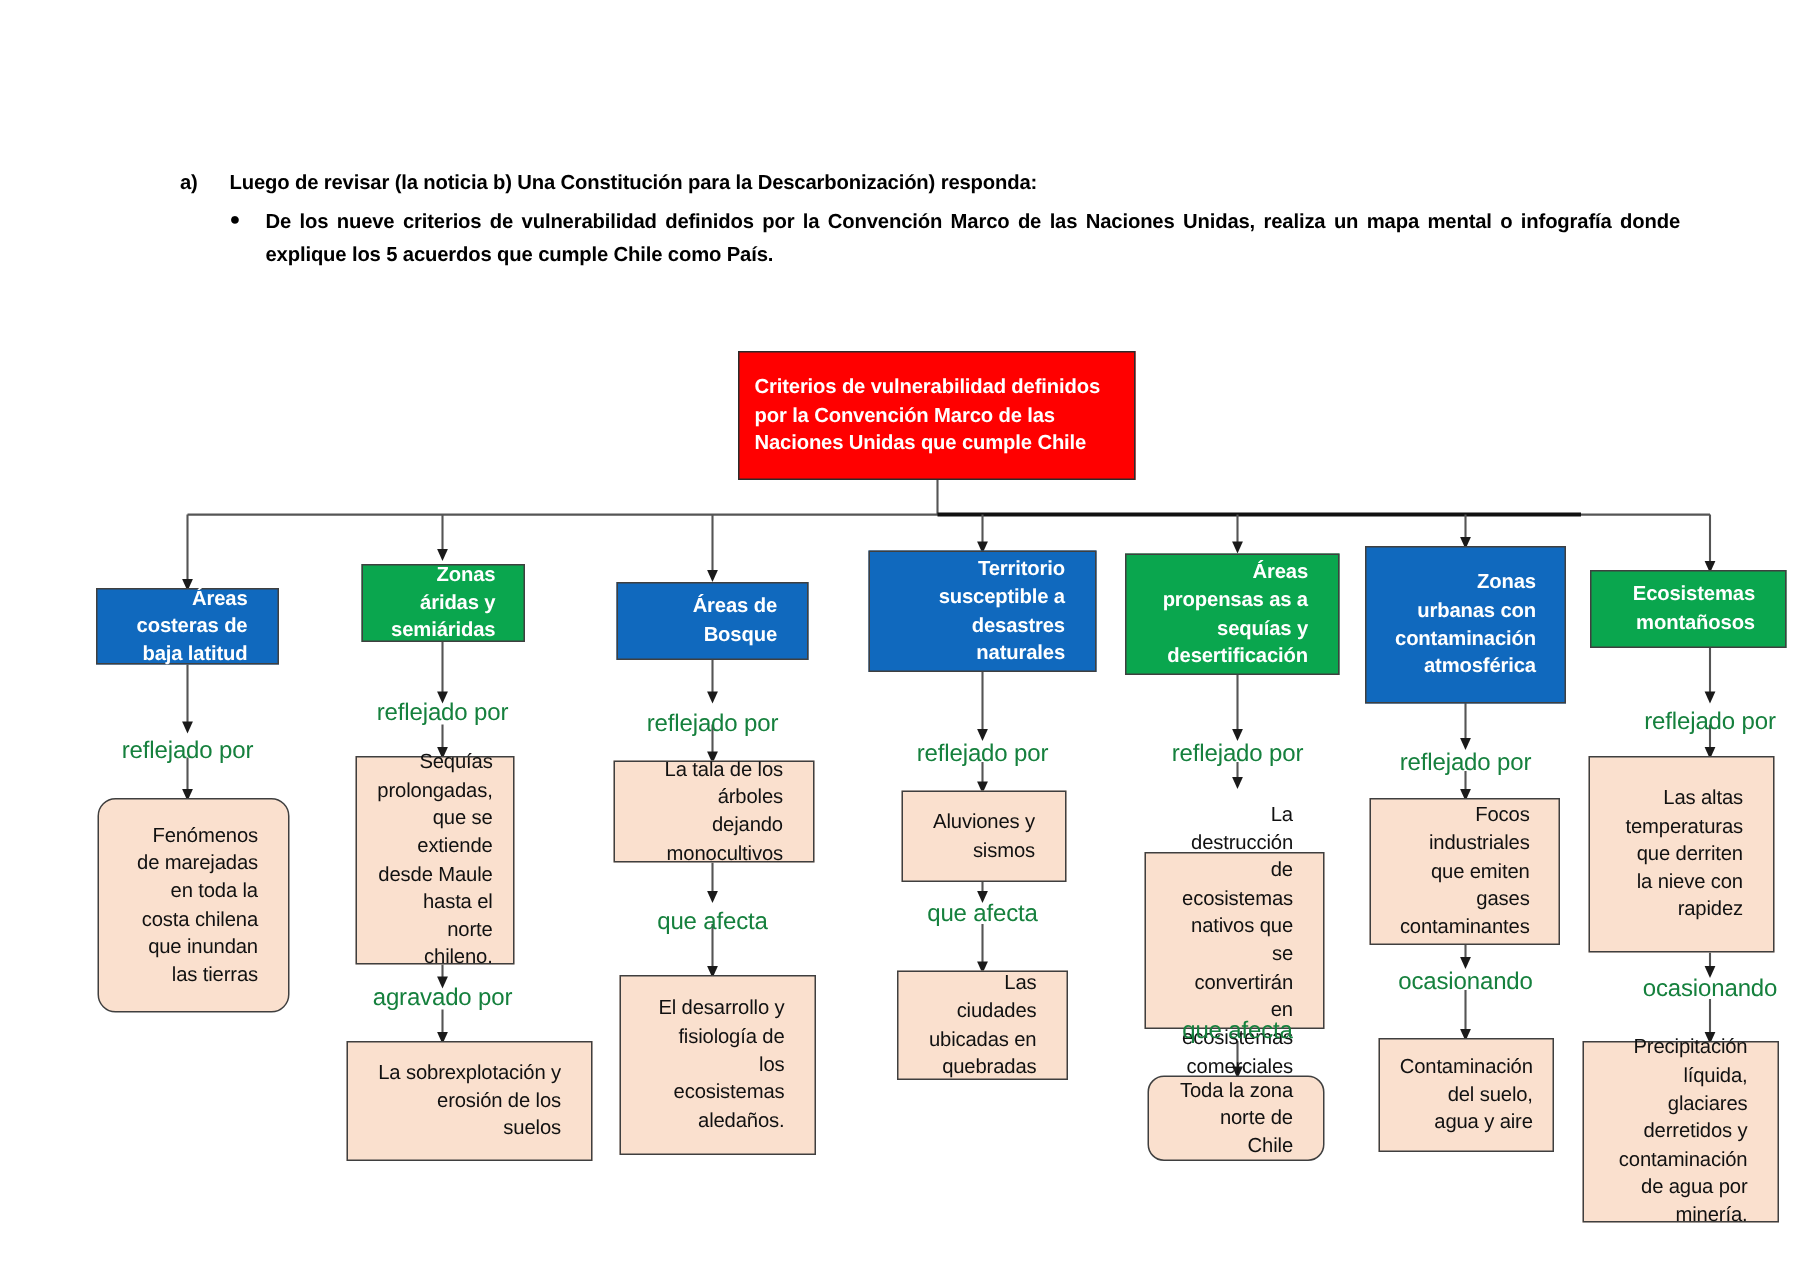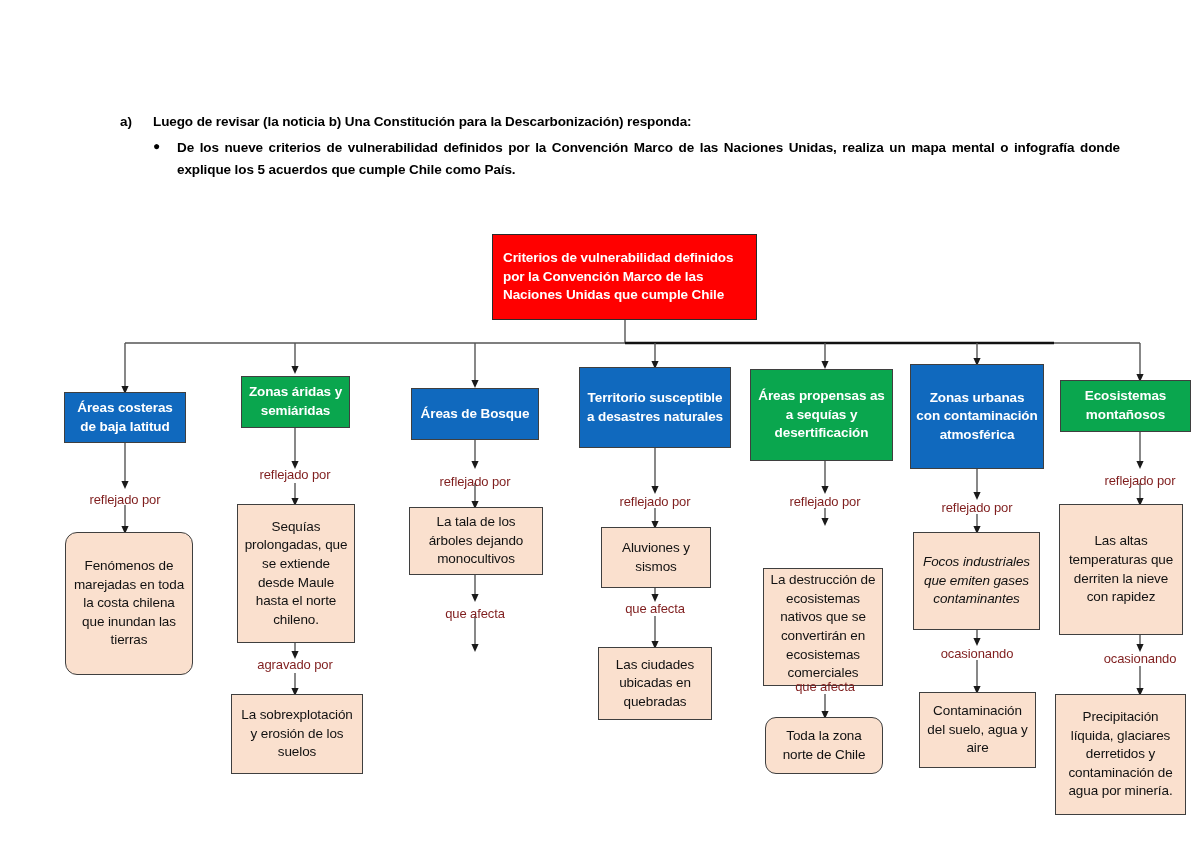--- a/index.html
+++ b/index.html
@@ -72,23 +72,23 @@
     height: 848px;
     pointer-events: none;
   }
 
   .node {
     position: absolute;
     box-sizing: border-box;
     display: flex;
     align-items: center;
     justify-content: center;
-    text-align: center;
+    text-align: right;
     border: 1px solid #3f3f3f;
-    padding: 2px 5px;
+    padding: 2px 20px;
     line-height: 1.38;
   }
   .node-root {
     background: #FF0000;
     color: #ffffff;
     font-weight: bold;
     font-size: 13.5px;
     letter-spacing: -0.1px;
     justify-content: flex-start;
     text-align: left;
@@ -110,22 +110,22 @@
     letter-spacing: -0.1px;
   }
   .node-peach {
     background: #FAE0CE;
     color: #111111;
     font-size: 13.5px;
     letter-spacing: -0.1px;
   }
   .edge-label {
     position: absolute;
-    font-size: 13px;
-    color: #7f1d1d;
+    font-size: 16px;
+    color: #15803d;
     letter-spacing: -0.1px;
     white-space: nowrap;
     text-align: left;
     transform: translateX(-50%);
   }
 </style>
 </head>
 <body>
 
 <div id="prompt-block">
@@ -210,60 +210,63 @@
   <div class="node node-peach" style="left:65px; top:532px; width:128px; height:143px;border-radius:12px;">
     <span>Fenómenos de marejadas en toda la costa chilena que inundan las tierras</span>
   </div>
 
   <div class="node node-green" style="left:241px; top:376px; width:109px; height:52px;">
     <span>Zonas áridas y semiáridas</span>
   </div>
   <div class="edge-label" style="left:295px; top:467px;">
     <span>reflejado por</span>
   </div>
-  <div class="node node-peach" style="left:237px; top:504px; width:118px; height:139px;">
+  <div class="node node-peach" style="left:237px; top:504px; width:106px; height:139px;">
     <span>Sequías prolongadas, que se extiende desde Maule hasta el norte chileno.</span>
   </div>
   <div class="edge-label" style="left:295px; top:657px;">
     <span>agravado por</span>
   </div>
-  <div class="node node-peach" style="left:231px; top:694px; width:132px; height:80px;">
+  <div class="node node-peach" style="left:231px; top:694px; width:164px; height:80px;">
     <span>La sobrexplotación y erosión de los suelos</span>
   </div>
 
   <div class="node node-blue" style="left:411px; top:388px; width:128px; height:52px;">
     <span>Áreas de Bosque</span>
   </div>
   <div class="edge-label" style="left:475px; top:474px;">
     <span>reflejado por</span>
   </div>
   <div class="node node-peach" style="left:409px; top:507px; width:134px; height:68px;">
     <span>La tala de los árboles dejando monocultivos</span>
   </div>
   <div class="edge-label" style="left:475px; top:606px;">
     <span>que afecta</span>
   </div>
+  <div class="node node-peach" style="left:413px; top:650px; width:131px; height:120px;">
+    <span>El desarrollo y fisiología de los ecosistemas aledaños.</span>
+  </div>
 
   <div class="node node-blue" style="left:579px; top:367px; width:152px; height:81px;">
     <span>Territorio susceptible a desastres naturales</span>
   </div>
   <div class="edge-label" style="left:655px; top:494px;">
     <span>reflejado por</span>
   </div>
   <div class="node node-peach" style="left:601px; top:527px; width:110px; height:61px;">
     <span>Aluviones y sismos</span>
   </div>
   <div class="edge-label" style="left:655px; top:601px;">
     <span>que afecta</span>
   </div>
   <div class="node node-peach" style="left:598px; top:647px; width:114px; height:73px;">
     <span>Las ciudades ubicadas en quebradas</span>
   </div>
 
-  <div class="node node-green" style="left:750px; top:369px; width:143px; height:92px;">
+  <div class="node node-green" style="left:750px; top:369px; width:143px; height:81px;">
     <span>Áreas propensas as a sequías y desertificación</span>
   </div>
   <div class="edge-label" style="left:825px; top:494px;">
     <span>reflejado por</span>
   </div>
   <div class="node node-peach" style="left:763px; top:524px; width:120px; height:118px;margin-top:44px;">
     <span>La destrucción de ecosistemas nativos que se convertirán en ecosistemas comerciales</span>
   </div>
   <div class="edge-label" style="left:825px; top:679px;">
     <span>que afecta</span>
@@ -271,21 +274,21 @@
   <div class="node node-peach" style="left:765px; top:717px; width:118px; height:57px;border-radius:11px;">
     <span>Toda la zona norte de Chile</span>
   </div>
 
   <div class="node node-blue" style="left:910px; top:364px; width:134px; height:105px;">
     <span>Zonas urbanas con contaminación atmosférica</span>
   </div>
   <div class="edge-label" style="left:977px; top:500px;">
     <span>reflejado por</span>
   </div>
-  <div class="node node-peach" style="left:913px; top:532px; width:127px; height:98px;font-style:italic;">
+  <div class="node node-peach" style="left:913px; top:532px; width:127px; height:98px;">
     <span>Focos industriales que emiten gases contaminantes</span>
   </div>
   <div class="edge-label" style="left:977px; top:646px;">
     <span>ocasionando</span>
   </div>
   <div class="node node-peach" style="left:919px; top:692px; width:117px; height:76px;">
     <span>Contaminación del suelo, agua y aire</span>
   </div>
 
   <div class="node node-green" style="left:1060px; top:380px; width:131px; height:52px;">

